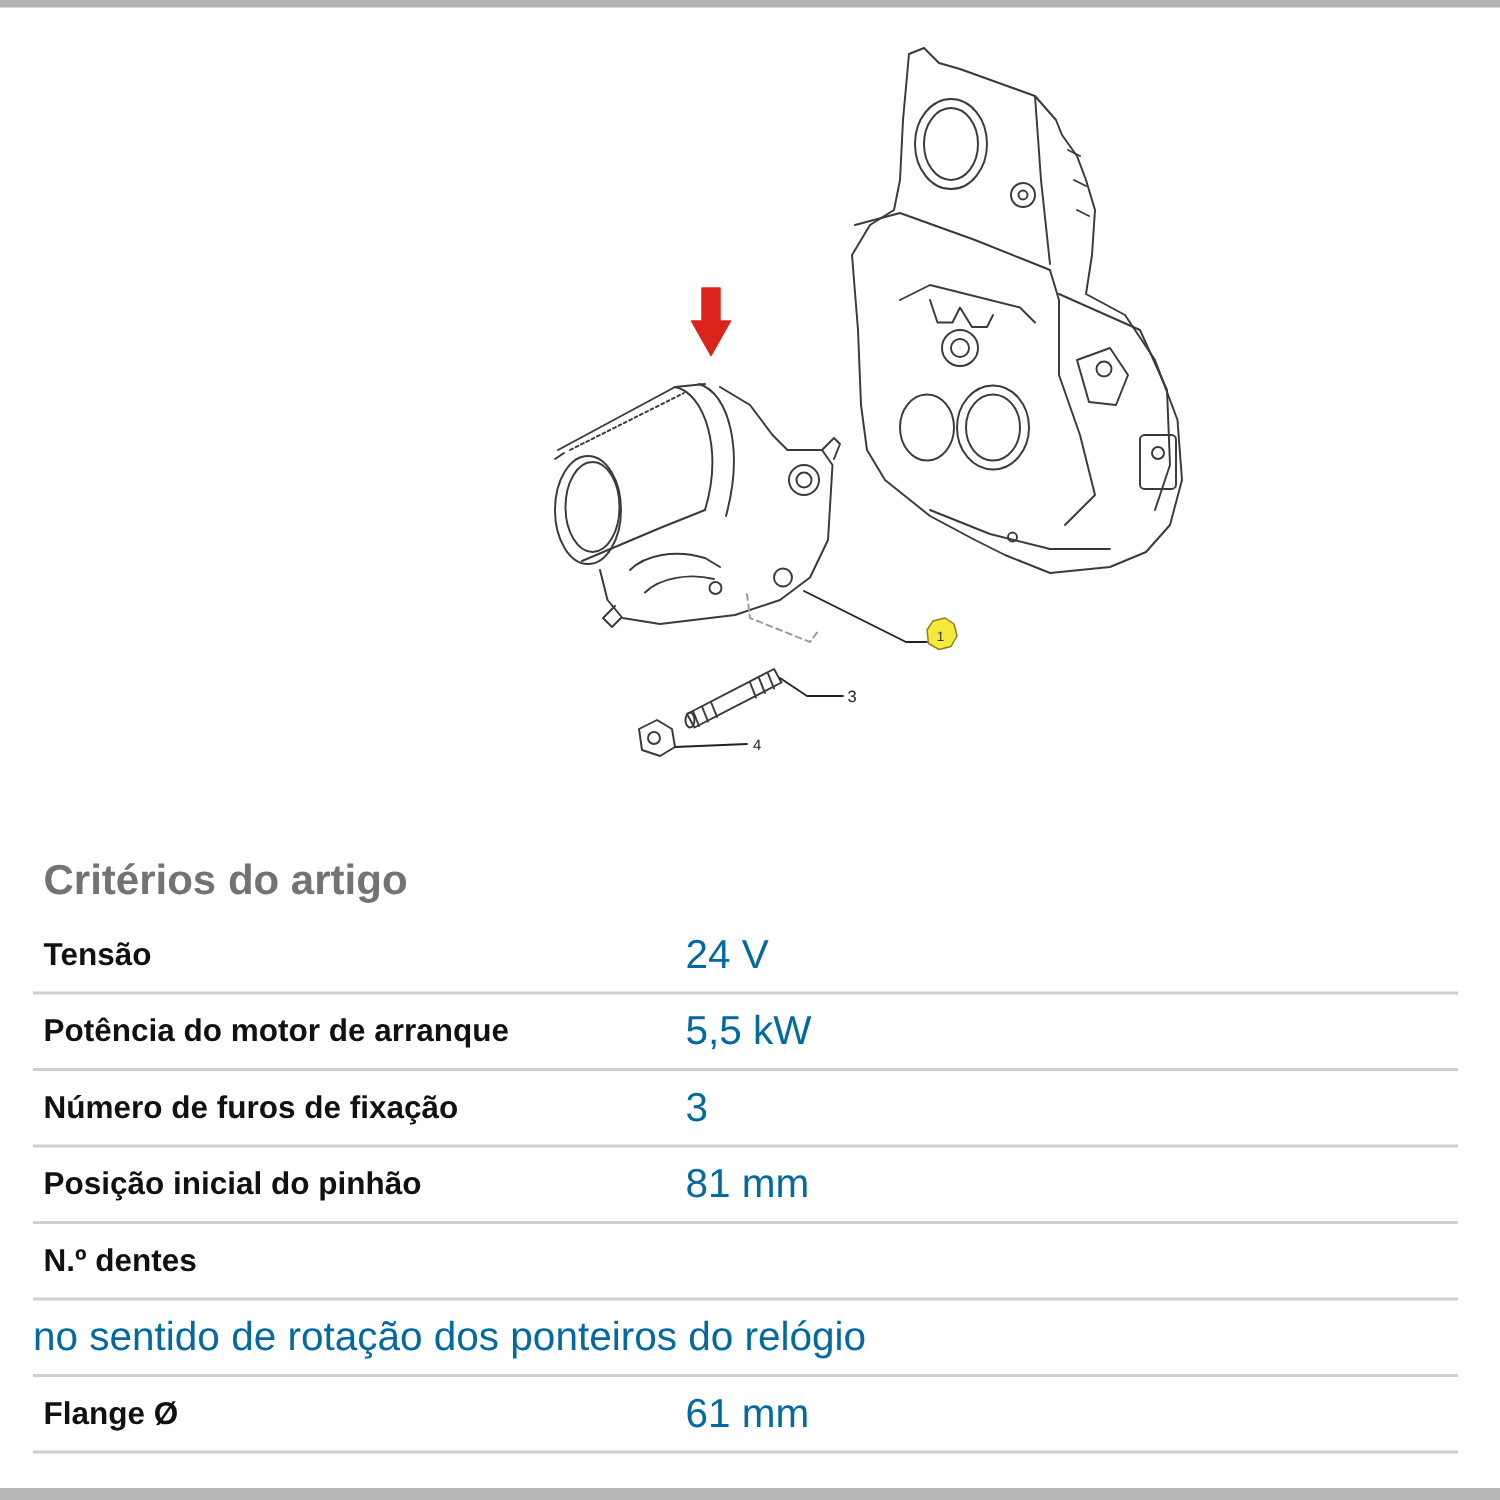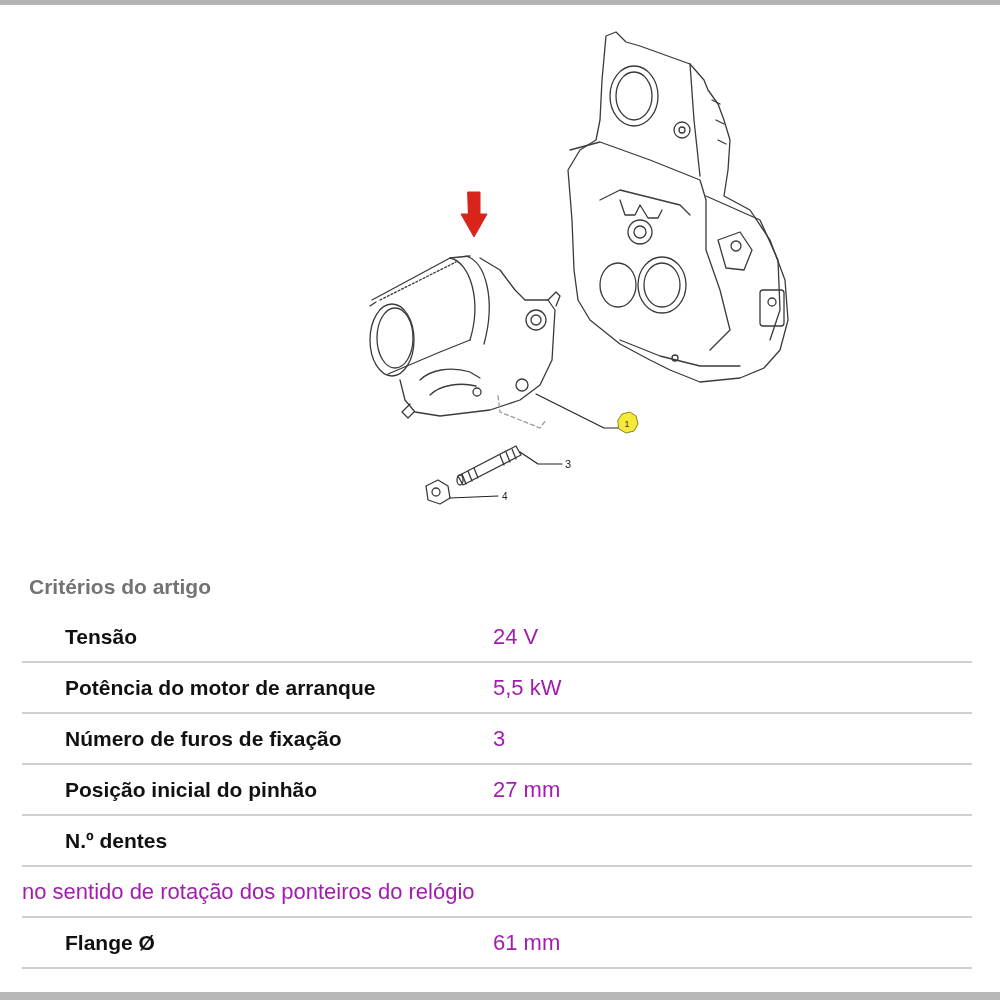--- a/index.html
+++ b/index.html
@@ -26,45 +26,44 @@
       position: absolute; left: 340px; top: 20px; width: 480px; height: 500px;
     }
     .diagram svg { width: 100%; height: 100%; display: block; }
     .specs {
       position: absolute; left: 22px; top: 562px; width: 950px;
     }
     .specs-title {
       height: 50px;
       line-height: 50px;
       padding-left: 7px;
-      font-size: 21px;
+      font-size: 28px;
       font-weight: bold;
       color: #737373;
     }
     .spec-row {
       display: flex;
       align-items: center;
       height: 51px;
       border-bottom: 2px solid #cfcfcf;
       box-sizing: border-box;
     }
     .spec-row.first { height: 51px; }
     .spec-label {
       width: 428px;
       padding-left: 7px;
       font-size: 21px;
       font-weight: bold;
       color: #111111;
       white-space: nowrap;
-      margin-left: 36px;
     }
     .spec-value {
       flex: 1;
-      font-size: 22px;
-      color: #a21caf;
+      font-size: 27px;
+      color: #0369a1;
       white-space: nowrap;
     }
   </style>
 </head>
 <body>
 
 <div class="frame-top"></div>
 
 <div class="diagram">
   <svg viewBox="340 20 480 500" xmlns="http://www.w3.org/2000/svg" fill="none" stroke="#3a3a3a" stroke-width="1.3" stroke-linejoin="round" stroke-linecap="round">
@@ -154,21 +153,21 @@
   <div class="spec-row">
     <span class="spec-label">Potência do motor de arranque</span>
     <span class="spec-value">5,5 kW</span>
   </div>
   <div class="spec-row">
     <span class="spec-label">Número de furos de fixação</span>
     <span class="spec-value">3</span>
   </div>
   <div class="spec-row">
     <span class="spec-label">Posição inicial do pinhão</span>
-    <span class="spec-value">27 mm</span>
+    <span class="spec-value">81 mm</span>
   </div>
   <div class="spec-row">
     <span class="spec-label">N.º dentes</span>
   </div>
   <div class="spec-row">
     <span class="spec-value">no sentido de rotação dos ponteiros do relógio</span>
   </div>
   <div class="spec-row">
     <span class="spec-label">Flange Ø</span>
     <span class="spec-value">61 mm</span>

